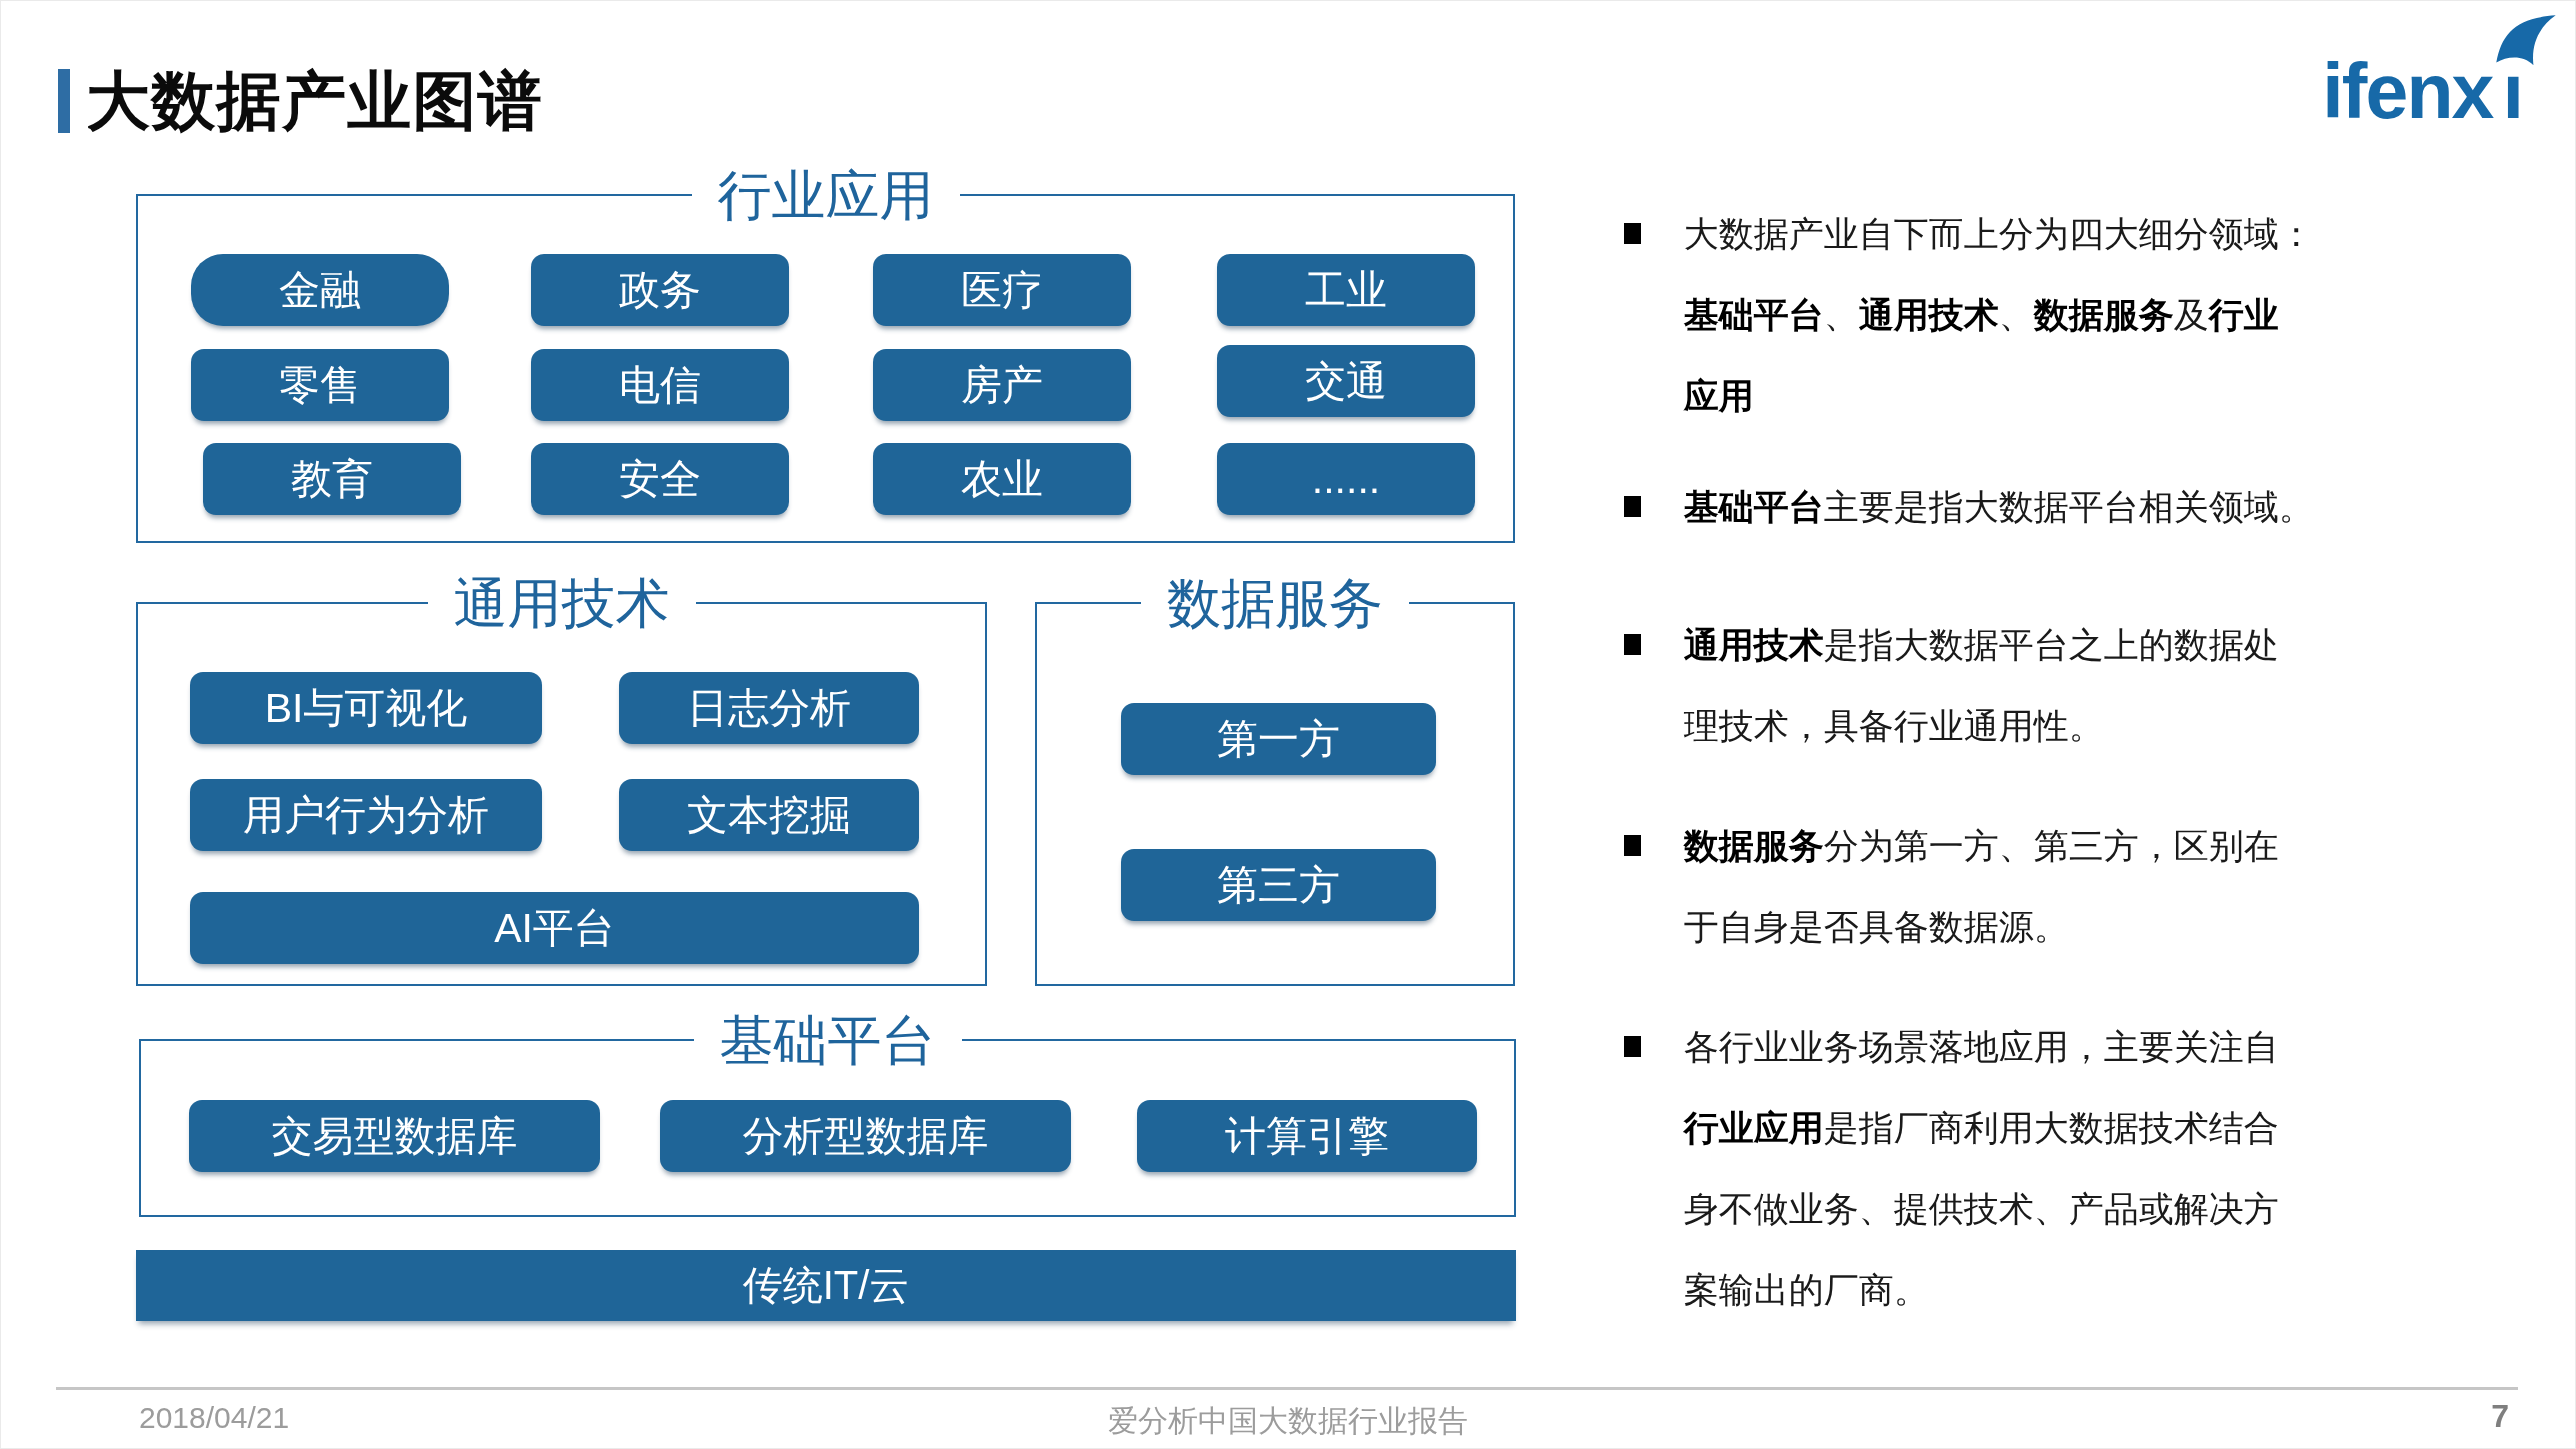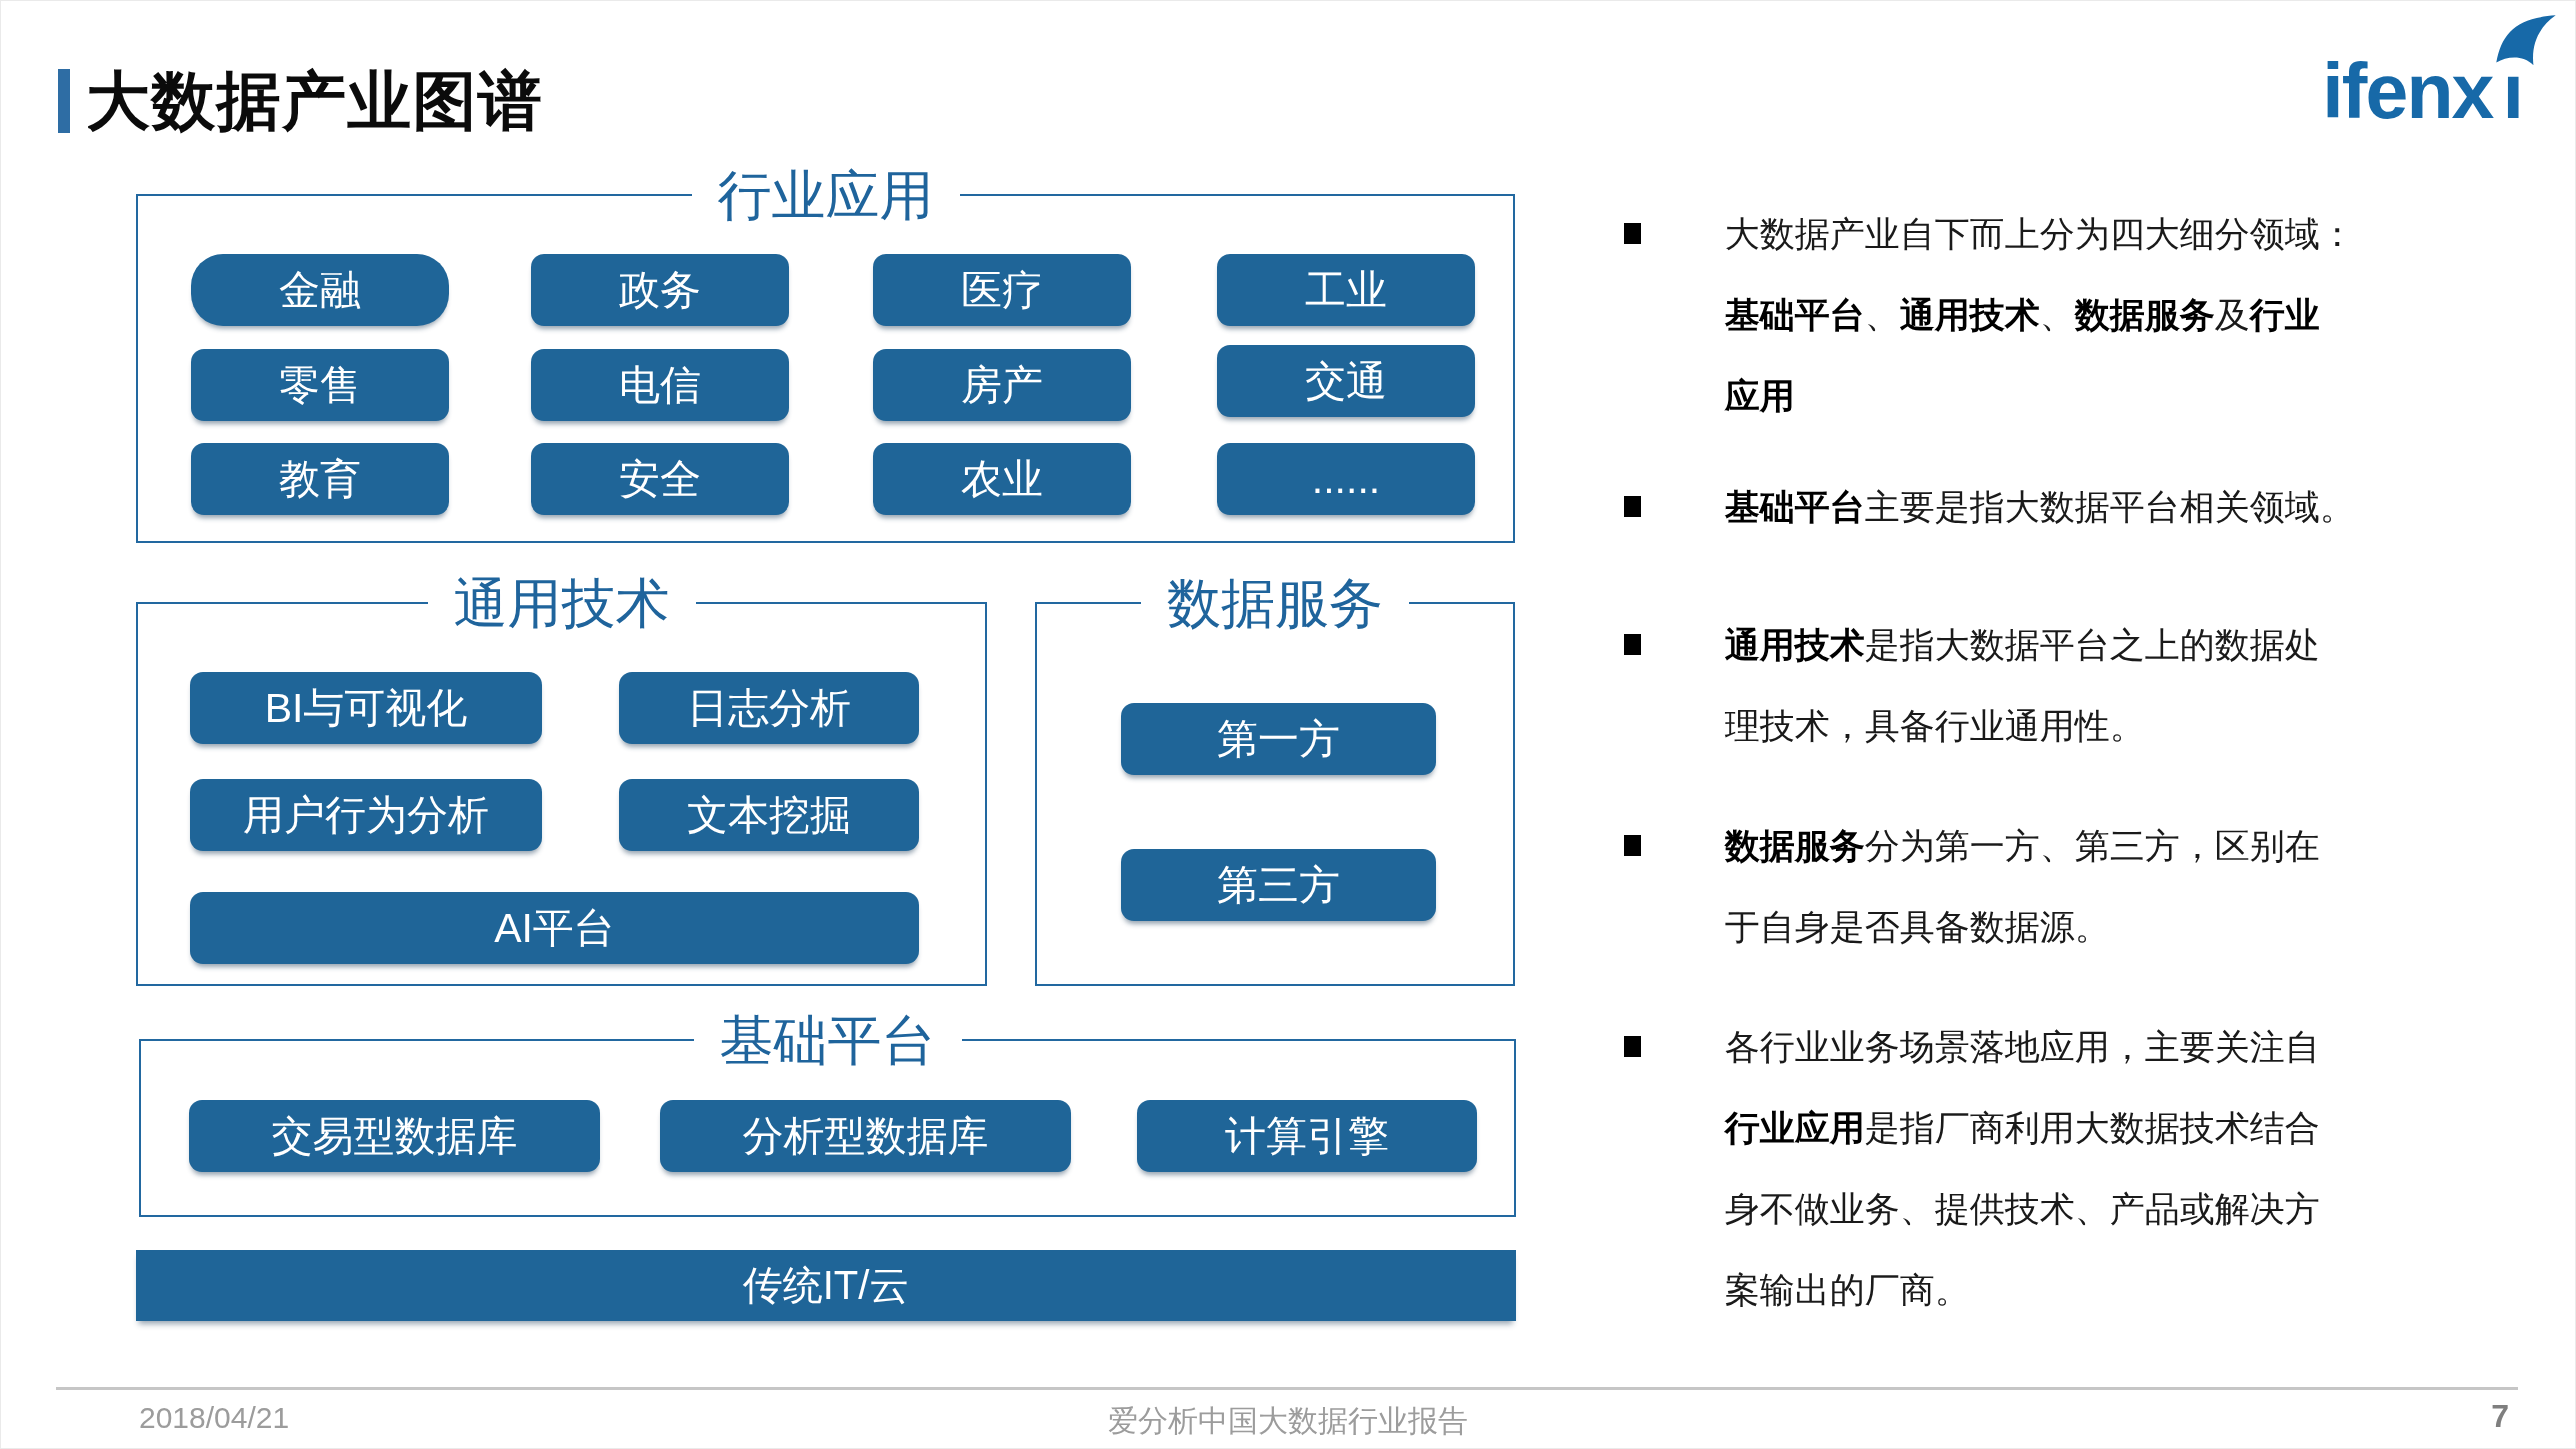--- a/index.html
+++ b/index.html
@@ -30,21 +30,21 @@
     position:absolute; background:#1F6598; color:#fff; display:flex;
     align-items:center; justify-content:center; font-size:41px; border-radius:13px;
     box-shadow:0 5.2px 5.8px -2.6px rgba(25,55,85,.45); white-space:nowrap;
   }
   .base-bar {
     position:absolute; left:135px; top:1249px; width:1380px; height:71px;
     background:#1F6598; color:#fff; display:flex; align-items:center; justify-content:center;
     font-size:40px; box-shadow:0 5.2px 5.8px -2.6px rgba(25,55,85,.45);
   }
   
-  .note { position:absolute; left:1623px; display:flex;gap:41px; }
+  .note { position:absolute; left:1623px; display:flex; }
   .mark { width:16.7px; height:20.6px; background:#000; margin-top:30px; margin-right:43px; flex:none; }
   .ntext { font-size:35px; line-height:81px; color:#1a1a1a; }
   .ntext .line { white-space:nowrap; }
   .bd { font-weight:700; color:#000; }
   
   .foot-line { position:absolute; left:55px; top:1386px; width:2462px; height:3.2px; background:#c6c6c6; }
   .foot-date { position:absolute; left:138px; top:1400px; font-size:30px; color:#9c9c9c; }
   .foot-center { position:absolute; left:0; right:0; top:1400px; text-align:center; font-size:30px; color:#9c9c9c; }
   .foot-page { position:absolute; right:66px; top:1397px; font-size:32px; color:#7f7f7f; font-weight:700; }
 </style>
@@ -65,21 +65,21 @@
   <div class="sec" style="left:135px; top:193px; width:1379px; height:349px;">
     <div class="sec-title">行业应用</div>
     <div class="chip" style="left:53px;  top:58px;  width:258px; height:72px;border-radius:32px;">金融</div>
     <div class="chip" style="left:393px; top:58px;  width:258px; height:72px;">政务</div>
     <div class="chip" style="left:735px;top:58px;  width:258px; height:72px;">医疗</div>
     <div class="chip" style="left:1079px;top:58px;  width:258px; height:72px;">工业</div>
     <div class="chip" style="left:53px;  top:153px; width:258px; height:72px;">零售</div>
     <div class="chip" style="left:393px; top:153px; width:258px; height:72px;">电信</div>
     <div class="chip" style="left:735px;top:153px; width:258px; height:72px;">房产</div>
     <div class="chip" style="left:1079px;top:149px; width:258px; height:72px;">交通</div>
-    <div class="chip" style="left:53px;  top:247px; width:258px; height:72px;">教育</div>
+    <div class="chip" style="left:65px;  top:247px; width:258px; height:72px;">教育</div>
     <div class="chip" style="left:393px; top:247px; width:258px; height:72px;">安全</div>
     <div class="chip" style="left:735px;top:247px; width:258px; height:72px;">农业</div>
     <div class="chip" style="left:1079px;top:247px; width:258px; height:72px;">......</div>
   </div>
 
   <div class="sec" style="left:135px; top:601px; width:851px; height:384px;">
     <div class="sec-title">通用技术</div>
     <div class="chip" style="left:52px;  top:68px; width:352px;  height:72px;">BI与可视化</div>
     <div class="chip" style="left:481px; top:68px; width:300px;  height:72px;">日志分析</div>
     <div class="chip" style="left:52px;  top:175px; width:352px;  height:72px;">用户行为分析</div>

